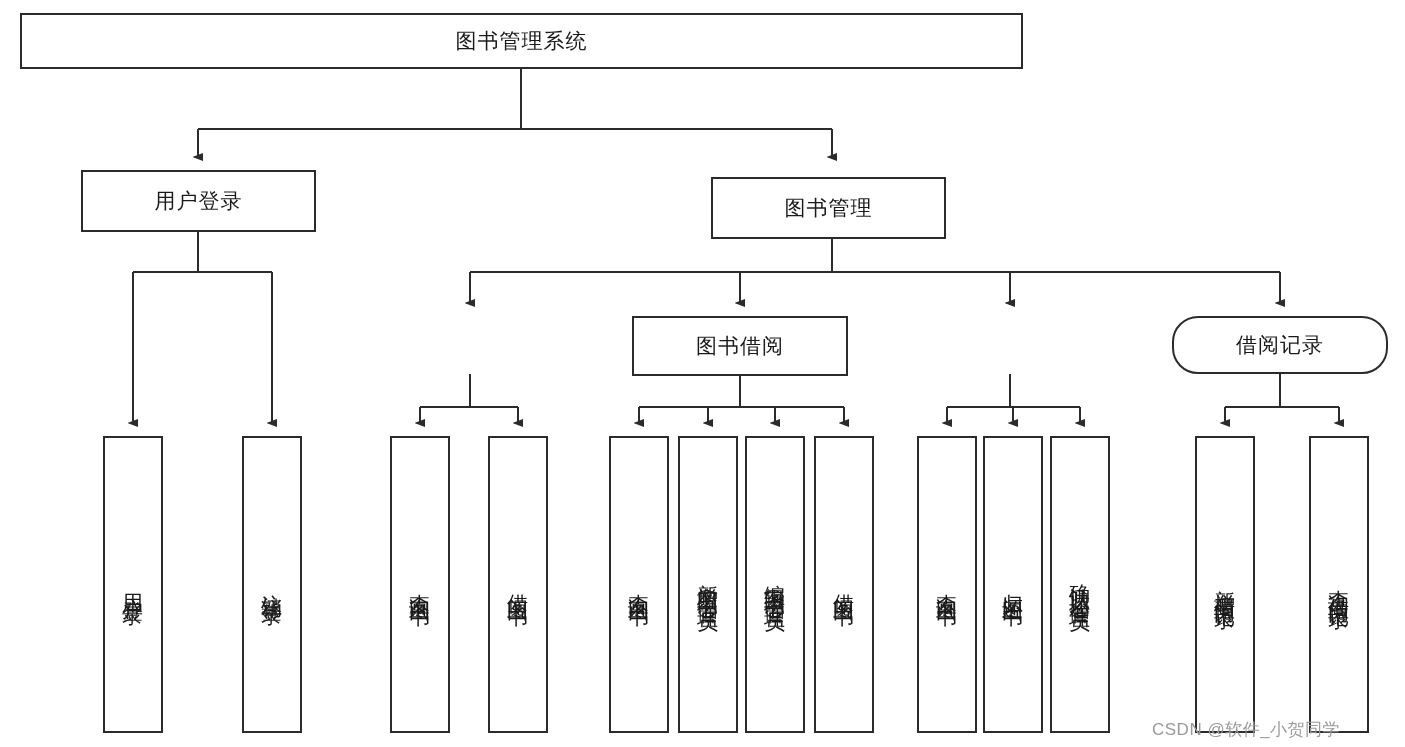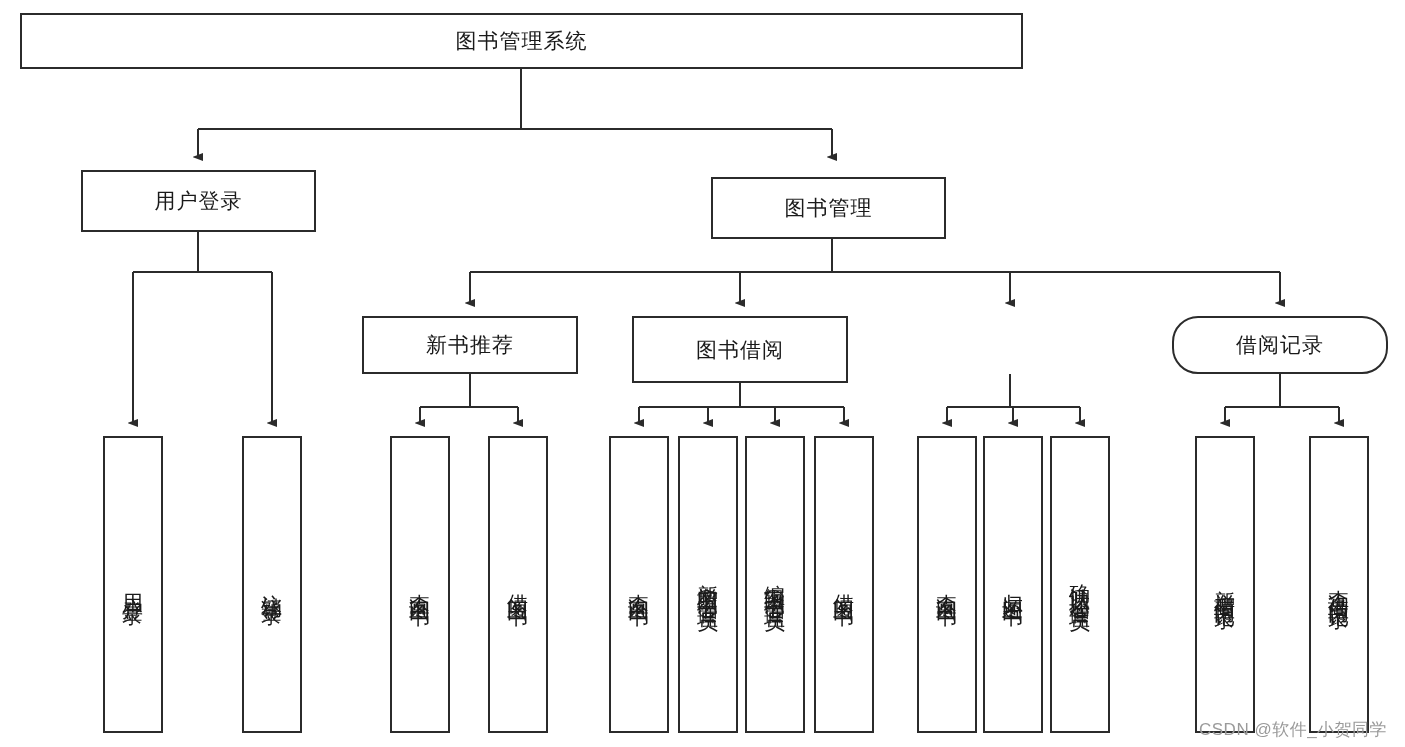--- a/index.html
+++ b/index.html
@@ -121,24 +121,21 @@
     <span class="label">图书管理系统</span>
   </div>
 
   <div class="node horiz" style="left: 81px; top: 170px; width: 235px; height: 62px;">
     <span class="label">用户登录</span>
   </div>
   <div class="node horiz" style="left: 711px; top: 170px; width: 235px; height: 62px; margin-top: 7px;">
     <span class="label">图书管理</span>
   </div>
 
-  <div class="node horiz" style="left: 362px; top: 316px; width: 216px; height: 58px;">
-    <span class="label">新书推荐</span>
-  </div>
-  <div class="node horiz" style="left: 632px; top: 316px; width: 216px; height: 67px;">
+  <div class="node horiz" style="left: 632px; top: 316px; width: 216px; height: 60px;">
     <span class="label">图书借阅</span>
   </div>
   <div class="node horiz" style="left: 1172px; top: 316px; width: 216px; height: 58px; border-radius: 26px;">
     <span class="label">借阅记录</span>
   </div>
 
   <div class="node vert" style="left: 103px; top: 436px; width: 60px; height: 297px;">
     <span class="label">用户登录</span>
   </div>
   <div class="node vert" style="left: 242px; top: 436px; width: 60px; height: 297px;">
@@ -171,15 +168,15 @@
   <div class="node vert" style="left: 1050px; top: 436px; width: 60px; height: 297px;">
     <span class="label">确认归还（管理员）</span>
   </div>
   <div class="node vert" style="left: 1195px; top: 436px; width: 60px; height: 297px;">
     <span class="label">新增借阅记录</span>
   </div>
   <div class="node vert" style="left: 1309px; top: 436px; width: 60px; height: 297px;">
     <span class="label">查询借阅记录</span>
   </div>
 
-  <div class="watermark" style="left: 1199px; top: 718px;">CSDN @软件_小贺同学</div>
+  <div class="watermark" style="left: 1152px; top: 718px;">CSDN @软件_小贺同学</div>
 
 </div>
 
 </body></html>

